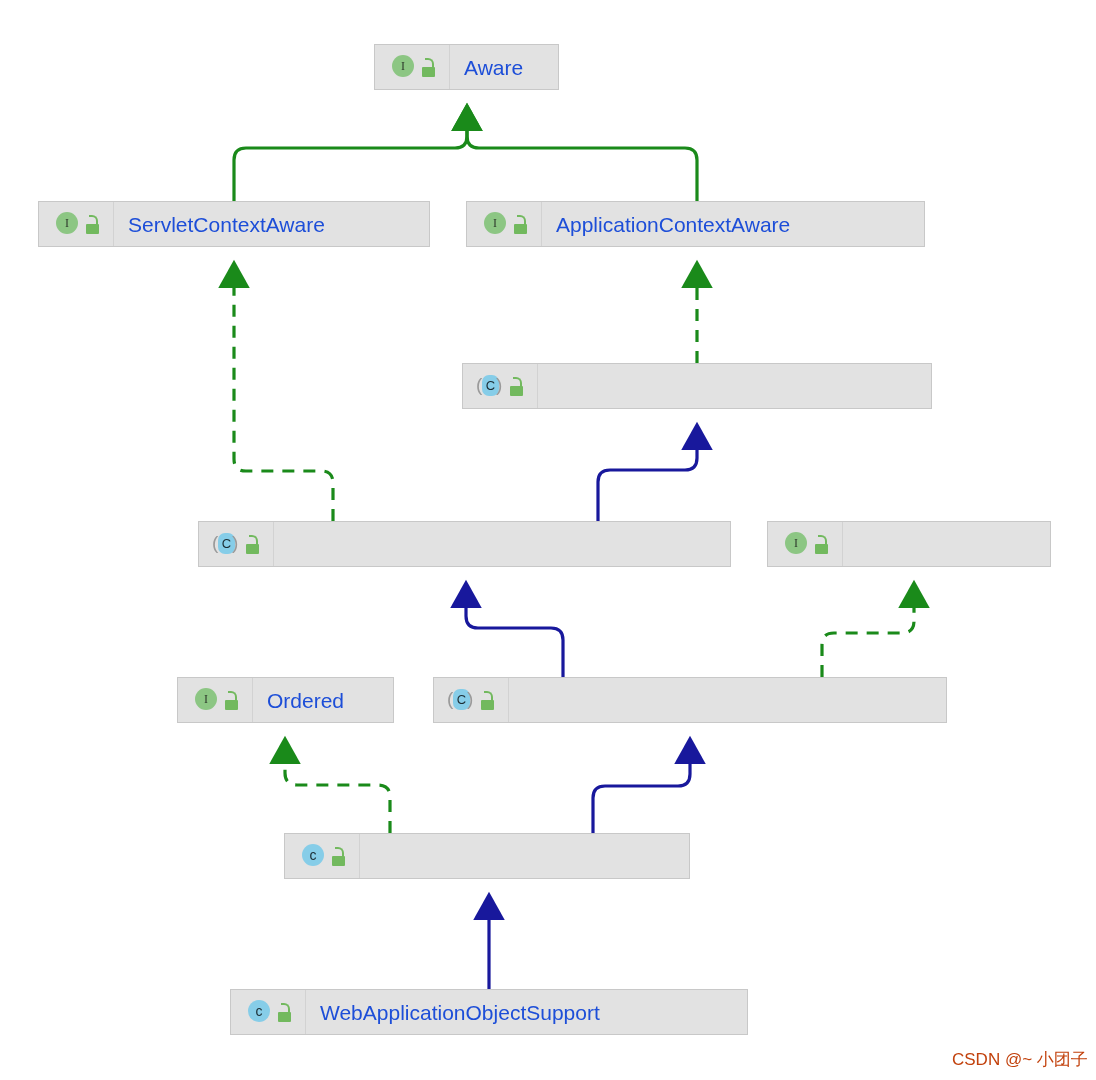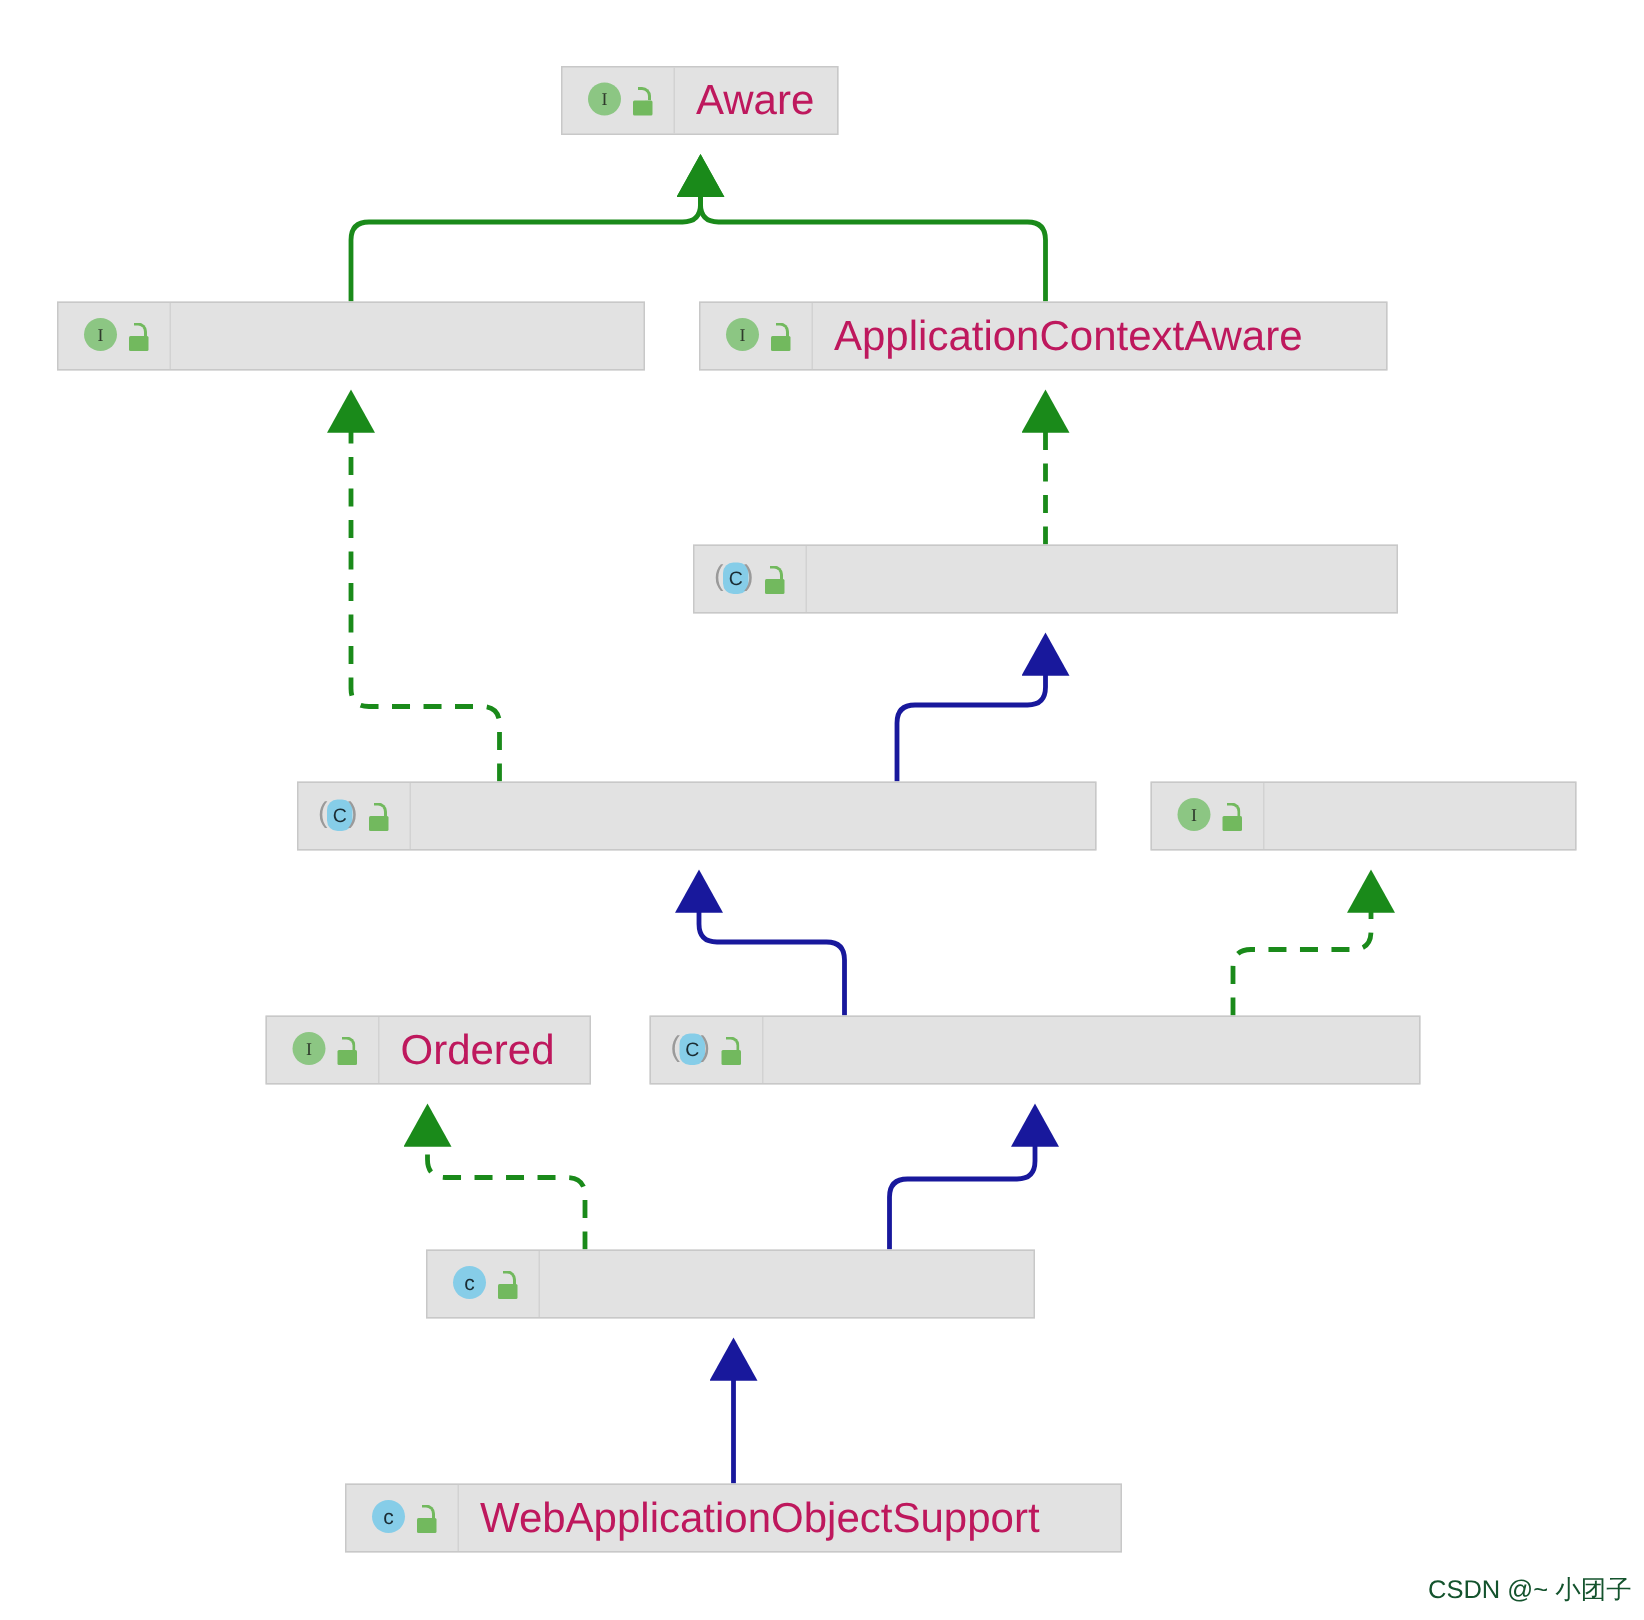--- a/index.html
+++ b/index.html
@@ -43,23 +43,23 @@
     gap: 5px;
     padding-left: 14px;
     padding-right: 12px;
     height: 100%;
     box-sizing: border-box;
     border-right: 1px solid #d2d2d2;
   }
   .node-label {
     padding-left: 14px;
     padding-right: 16px;
-    font-size: 28px;
+    font-size: 21px;
     line-height: 1;
-    color: #be185d;
+    color: #1d4ed8;
     font-family: "Liberation Sans", "DejaVu Sans", sans-serif;
   }
 
   
   .ic {
     position: relative;
     width: 26px;
     height: 26px;
     flex: 0 0 26px;
   }
@@ -139,21 +139,21 @@
     border: 2.5px solid #72b95e;
     border-bottom: none;
     border-left: none;
     border-radius: 0 6px 0 0;
     box-sizing: border-box;
   }
 
   .watermark {
     position: absolute;
     font-size: 17px;
-    color: #14532d;
+    color: #c2410c;
     font-family: "Liberation Sans", "DejaVu Sans", sans-serif;
     white-space: nowrap;
   }
 </style>
 </head>
 <body>
 
 <div id="diagram-root">
 
   <svg id="edge-layer" width="1096" height="1080" viewBox="0 0 1096 1080" xmlns="http://www.w3.org/2000/svg">
@@ -213,20 +213,21 @@
   <div class="node" style="left:38px; top:201px; width:392px;">
     <div class="node-icons">
       <span class="ic ic-interface">
         <span class="disc">I</span>
       </span>
       <span class="lock">
         <span class="shackle"></span>
           <span class="body"></span>
       </span>
     </div>
+    <span class="node-label">ServletContextAware</span>
   </div>
 
   <div class="node" style="left:466px; top:201px; width:459px;">
     <div class="node-icons">
       <span class="ic ic-interface">
         <span class="disc">I</span>
       </span>
       <span class="lock">
         <span class="shackle"></span>
           <span class="body"></span>

